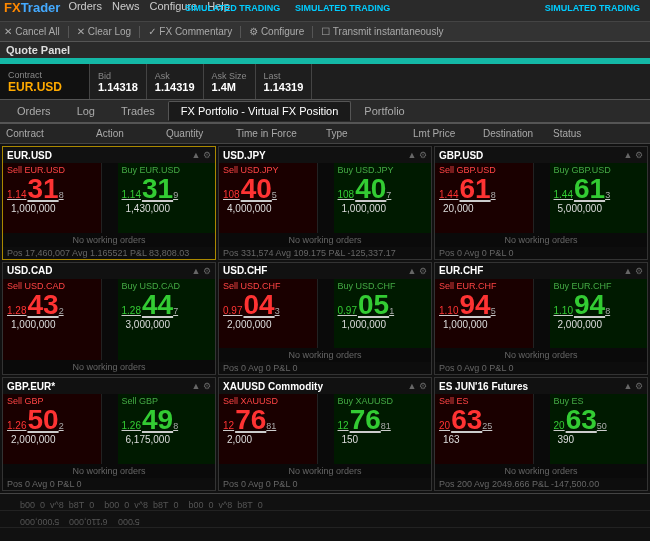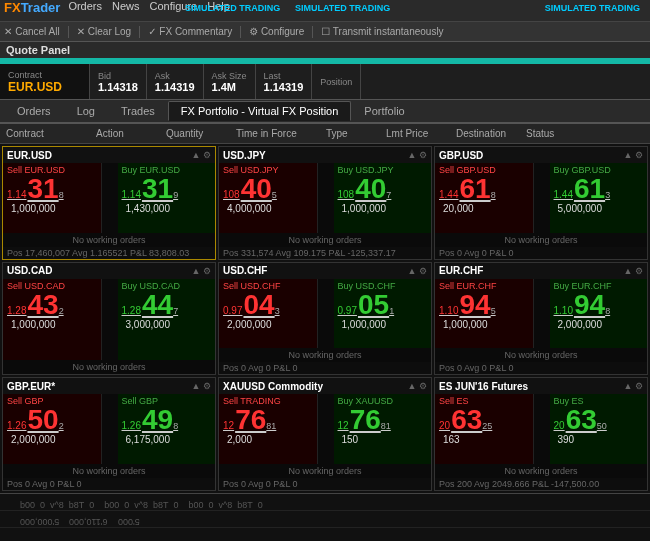--- a/index.html
+++ b/index.html
@@ -33,21 +33,21 @@
     .tab.active { background: #1a1a1a; color: #fff; border-color: #555 #555 #1a1a1a; }
 
     
     #orders-header { background: #252525; height: 20px; display: flex; align-items: center; border-bottom: 1px solid #444; font-size: 10px; color: #aaa; }
     .oh-col { padding: 0 6px; white-space: nowrap; }
     .oh-col:nth-child(1) { width: 90px; }
     .oh-col:nth-child(2) { width: 70px; }
     .oh-col:nth-child(3) { width: 70px; }
     .oh-col:nth-child(4) { width: 90px; }
     .oh-col:nth-child(5) { width: 60px; }
-    .oh-col:nth-child(6) { width: 70px; }
+    .oh-col:nth-child(6) { width: 70px; margin-left: 27px; }
     .oh-col:nth-child(7) { width: 70px; }
     .oh-col:nth-child(8) { width: 60px; }
 
     
     #fx-grid { display: grid; grid-template-columns: repeat(3, 1fr); grid-template-rows: repeat(3, 1fr); gap: 2px; padding: 2px; background: #111; height: calc(541px - 22px - 20px - 20px - 36px - 24px - 20px - 50px); }
 
     .fx-tile { background: #0a0a0a; border: 1px solid #333; position: relative; display: flex; flex-direction: column; min-height: 100px; }
     .fx-tile.highlighted { border: 1px solid #aa8800; }
 
     .tile-header { display: flex; justify-content: space-between; align-items: center; padding: 2px 4px; background: #111; height: 16px; }
@@ -119,24 +119,20 @@
     <span class="q-val">1.14319</span>
   </div>
   <div class="quote-col">
     <span class="q-label">Ask Size</span>
     <span class="q-val">1.4M</span>
   </div>
   <div class="quote-col">
     <span class="q-label">Last</span>
     <span class="q-val">1.14319</span>
   </div>
-  <div class="quote-col">
-    <span class="q-label">Position</span>
-    <span class="q-val"></span>
-  </div>
 </div>
 
 <div id="tabs">
   <div class="tab">Orders</div>
   <div class="tab">Log</div>
   <div class="tab">Trades</div>
   <div class="tab active">FX Portfolio - Virtual FX Position</div>
   <div class="tab">Portfolio</div>
 </div>
 
@@ -347,21 +343,21 @@
     <div class="tile-no-orders">No working orders</div>
     <div class="tile-footer">Pos 0  Avg 0  P&amp;L 0</div>
   </div>
     <div class="fx-tile">
     <div class="tile-header">
       <span class="tile-symbol">XAUUSD Commodity</span>
       <span class="tile-icons">▲ ⚙</span>
     </div>
     <div class="tile-prices">
       <div class="price-box sell">
-        <span class="price-label red">Sell TRADING</span>
+        <span class="price-label red">Sell XAUUSD</span>
         <div class="price-main">
           <span style="font-size:10px;color:#ff3333;margin-right:1px;">12</span>
           <span class="price-big red">76</span>
           <span class="price-super">81</span>
         </div>
         <span class="tile-qty">2,000</span>
       </div>
       <div class="price-box buy">
         <span class="price-label green">Buy XAUUSD</span>
         <div class="price-main">

